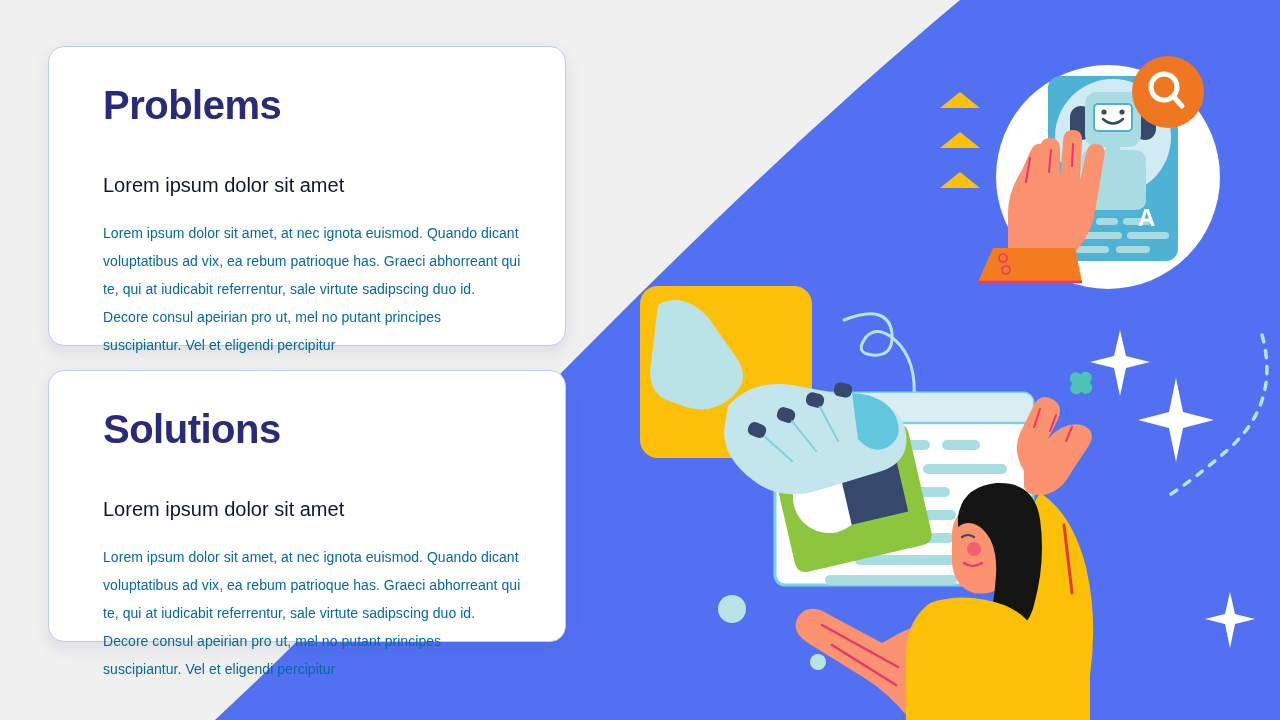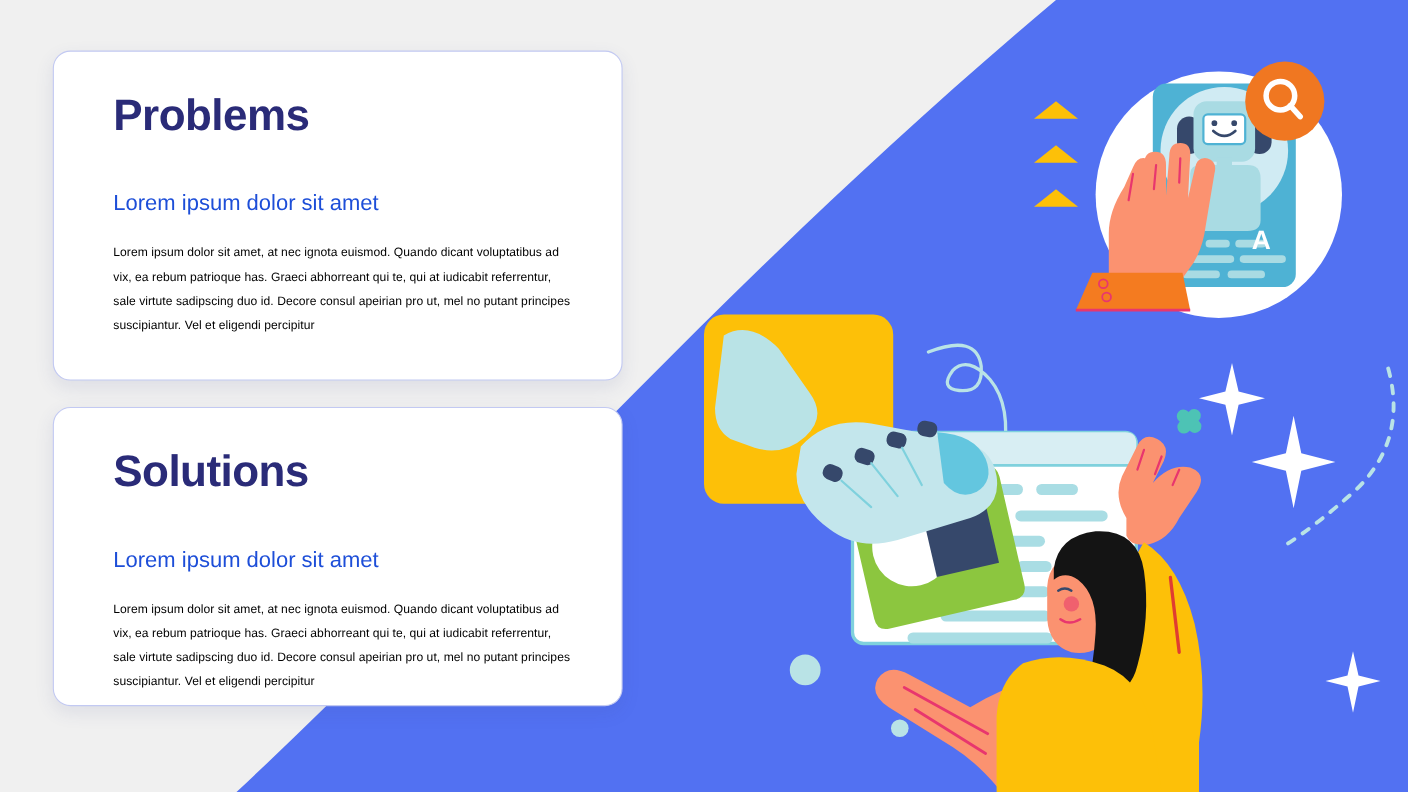--- a/index.html
+++ b/index.html
@@ -49,31 +49,31 @@
     color: #2a2b78;
     line-height: 1;
   }
   .card-subtitle {
     margin: 0;
     position: absolute;
     left: 54px;
     top: 128px;
     font-size: 20px;
     font-weight: normal;
-    color: #1d4ed8;
+    color: #0f172a;
     line-height: 1;
   }
   .card-body {
     margin: 0;
     position: absolute;
     left: 54px;
     top: 172px;
     width: 420px;
-    font-size: 11px;
-    color: #000000;
+    font-size: 14px;
+    color: #0369a1;
     line-height: 2.0;
     letter-spacing: 0.05px;
   }
 
   
   .illus { position: absolute; }
   .illus-top   { left: 930px; top: 30px;  width: 350px; height: 290px; }
   .illus-main  { left: 620px; top: 275px; width: 660px; height: 445px; }
   .deco        { left: 620px; top: 0px;   width: 660px; height: 720px; }
 </style>

